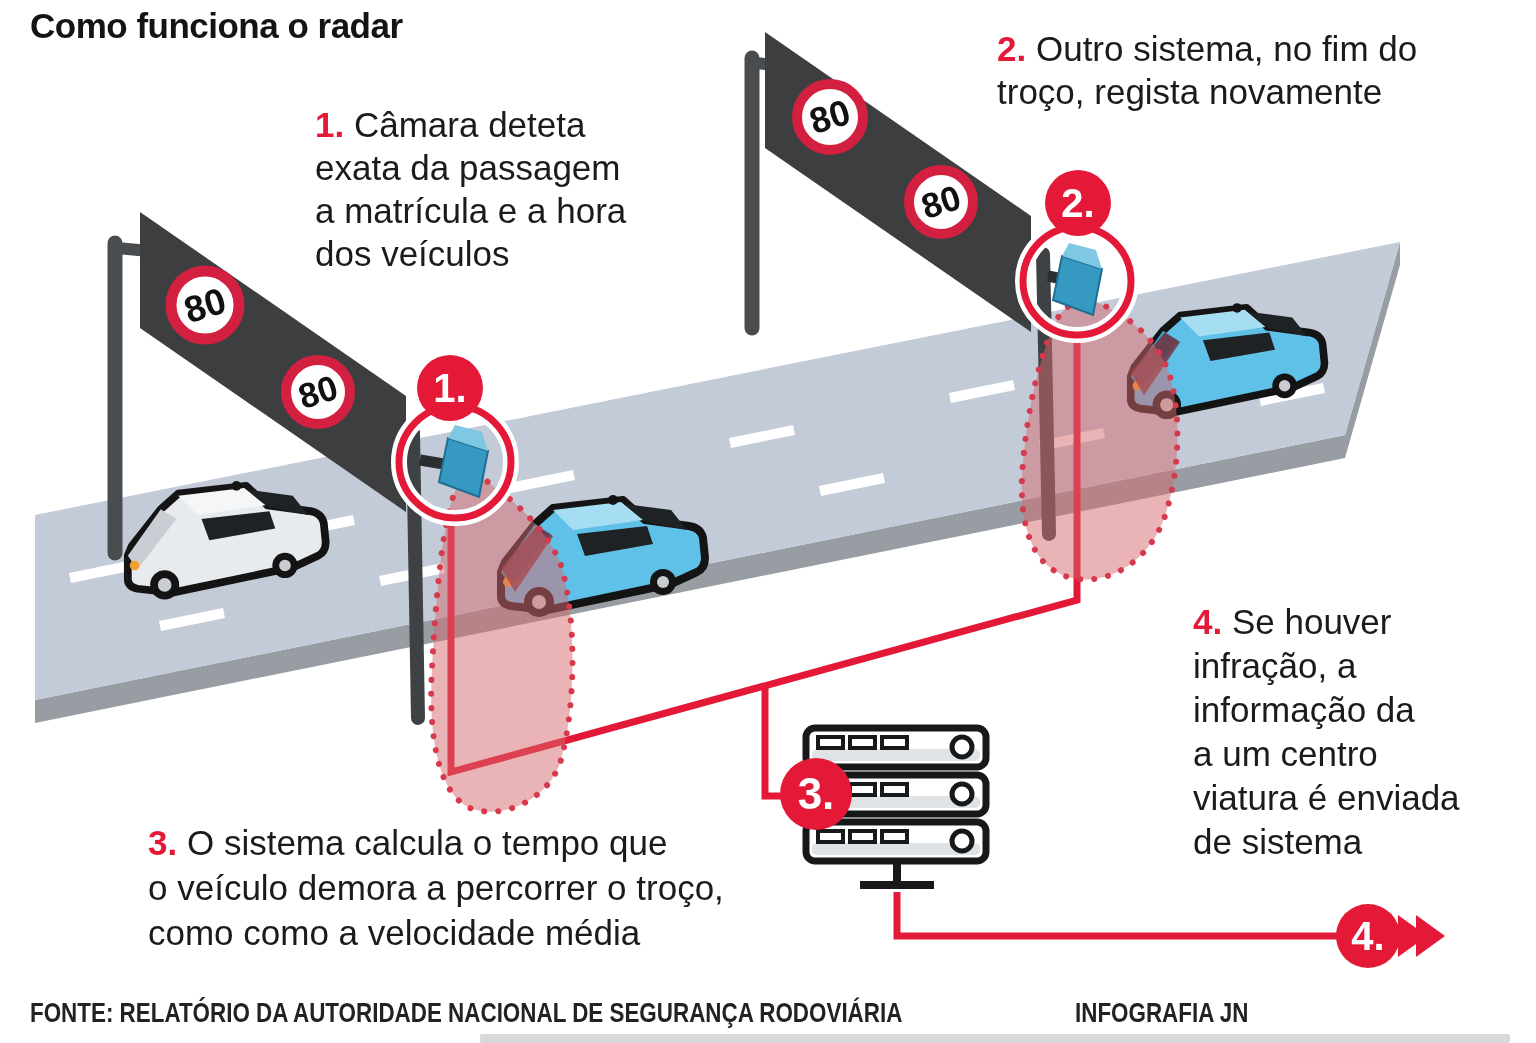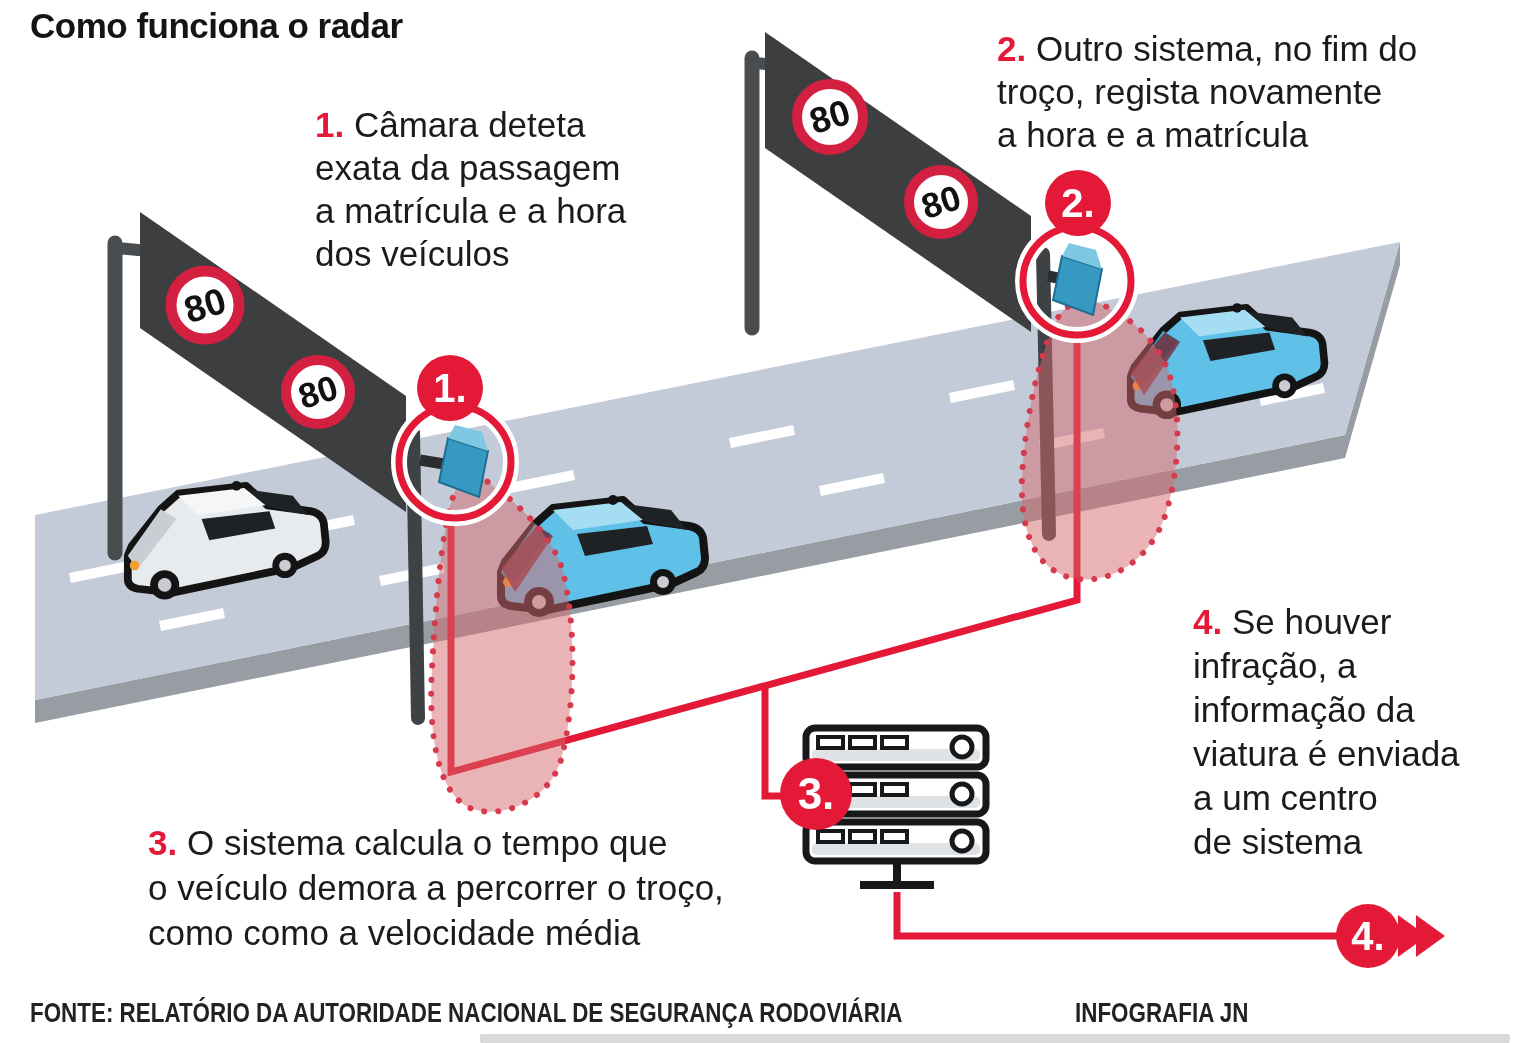--- a/index.html
+++ b/index.html
@@ -230,35 +230,34 @@
      <span>Câmara deteta</span></p>
   <p>exata da passagem</p>
   <p>a matrícula e a hora</p>
   <p>dos veículos</p>
 </div>
 
 <div class="step" id="step2">
   <p><span class="num">2.</span>
      <span>Outro sistema, no fim do</span></p>
   <p>troço, regista novamente</p>
-  <p>a hora e a matrícula</p>
 </div>
 
 <div class="step" id="step3">
   <p><span class="num">3.</span>
      <span>O sistema calcula o tempo que</span></p>
   <p>o veículo demora a percorrer o troço,</p>
   <p>como como a velocidade média</p>
 </div>
 
 <div class="step" id="step4">
   <p><span class="num">4.</span>
      <span>Se houver</span></p>
   <p>infração, a</p>
   <p>informação da</p>
+  <p>a um centro</p>
   <p>viatura é enviada</p>
-  <p>a um centro</p>
   <p>de sistema</p>
 </div>
 
 <div class="footer" id="footer-source">FONTE: RELATÓRIO DA AUTORIDADE NACIONAL DE SEGURANÇA RODOVIÁRIA</div>
 <div class="footer" id="footer-credit">INFOGRAFIA JN</div>
 <div class="bottombar"></div>
 
 </body></html>

